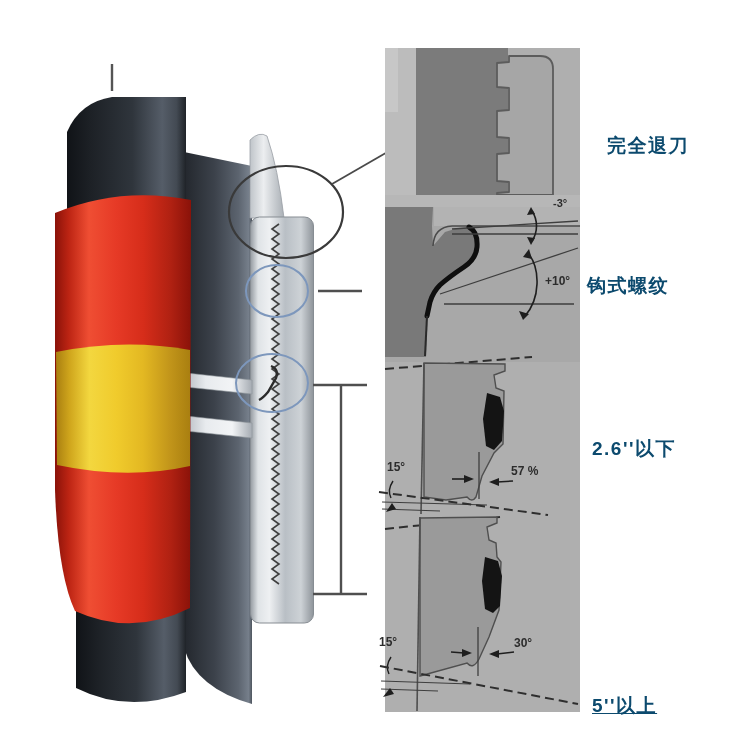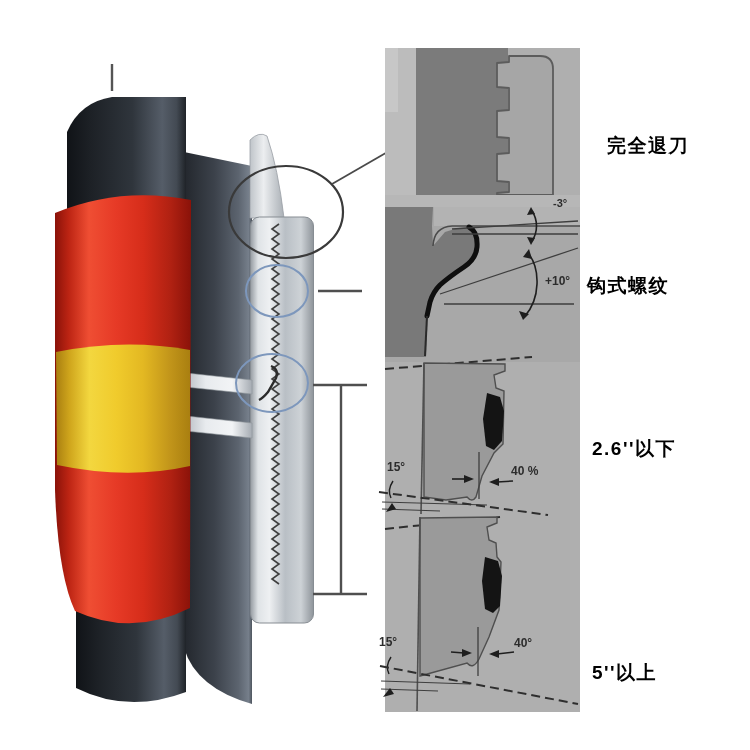--- a/index.html
+++ b/index.html
@@ -1,24 +1,24 @@
 <!DOCTYPE html>
 <html><head>
 <meta charset="utf-8">
 <style>
   html,body{margin:0;padding:0;background:#ffffff;}
   .stage{position:relative;width:750px;height:750px;background:#ffffff;overflow:hidden;
          font-family:"Liberation Sans","DejaVu Sans",sans-serif;}
   .stage svg{position:absolute;left:0;top:0;}
-  .sec-label{position:absolute;font-weight:bold;font-size:19px;color:#000000;
+  .sec-label{position:absolute;font-weight:bold;font-size:19px;color:#0c4a6e;
              letter-spacing:1.5px;white-space:nowrap;}
   #lab1{left:607px;top:133px;}
   #lab2{left:587px;top:273px;}
   #lab3{left:592px;top:436px;}
-  #lab4{left:592px;top:660px;}
+  #lab4{left:592px;top:693px;text-decoration:underline;}
   .ann{position:absolute;font-weight:bold;font-size:12px;color:#2c2c2c;white-space:nowrap;}
   #ann-minus3{left:553px;top:197px;font-size:11px;}
   #ann-plus10{left:545px;top:274px;}
   #ann-15a{left:387px;top:460px;}
   #ann-50{left:511px;top:464px;}
   #ann-15b{left:379px;top:635px;}
   #ann-20{left:514px;top:636px;}
 </style>
 </head>
 <body>
@@ -183,17 +183,17 @@
 </svg>
 
 <span id="lab1" class="sec-label">完全退刀</span>
 <span id="lab2" class="sec-label">钩式螺纹</span>
 <span id="lab3" class="sec-label">2.6''以下</span>
 <span id="lab4" class="sec-label">5''以上</span>
 
 <span id="ann-minus3" class="ann">-3°</span>
 <span id="ann-plus10" class="ann">+10°</span>
 <span id="ann-15a" class="ann">15°</span>
-<span id="ann-50" class="ann">40 %</span>
+<span id="ann-50" class="ann">57 %</span>
 <span id="ann-15b" class="ann">15°</span>
-<span id="ann-20" class="ann">40°</span>
+<span id="ann-20" class="ann">30°</span>
 
 </div>
 
 </body></html>

